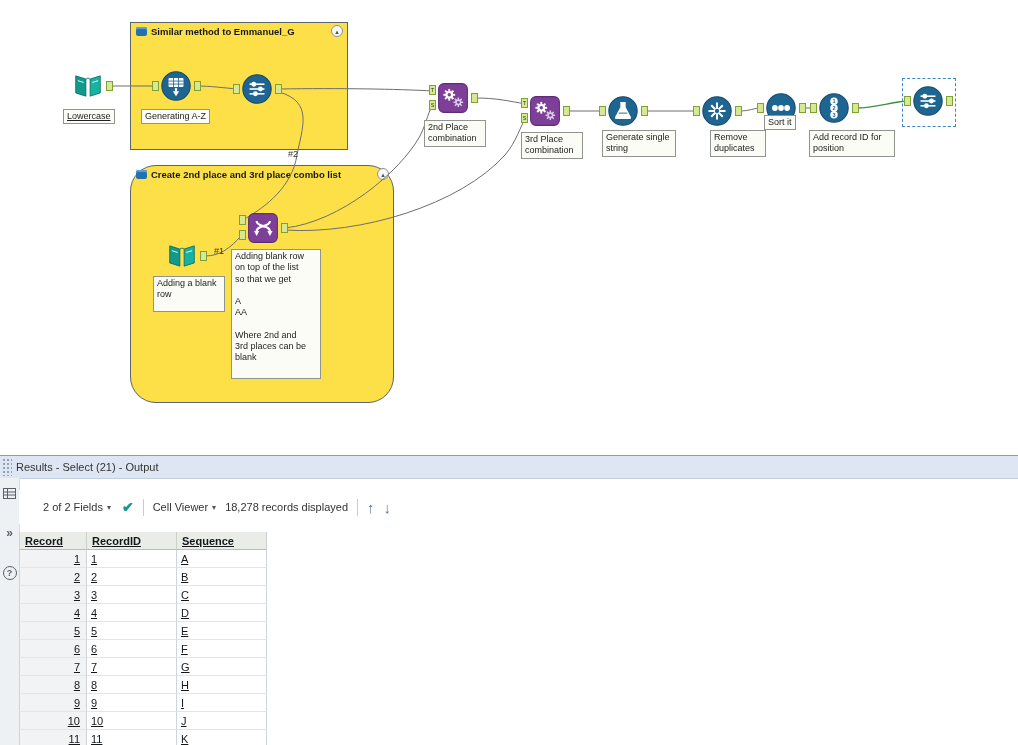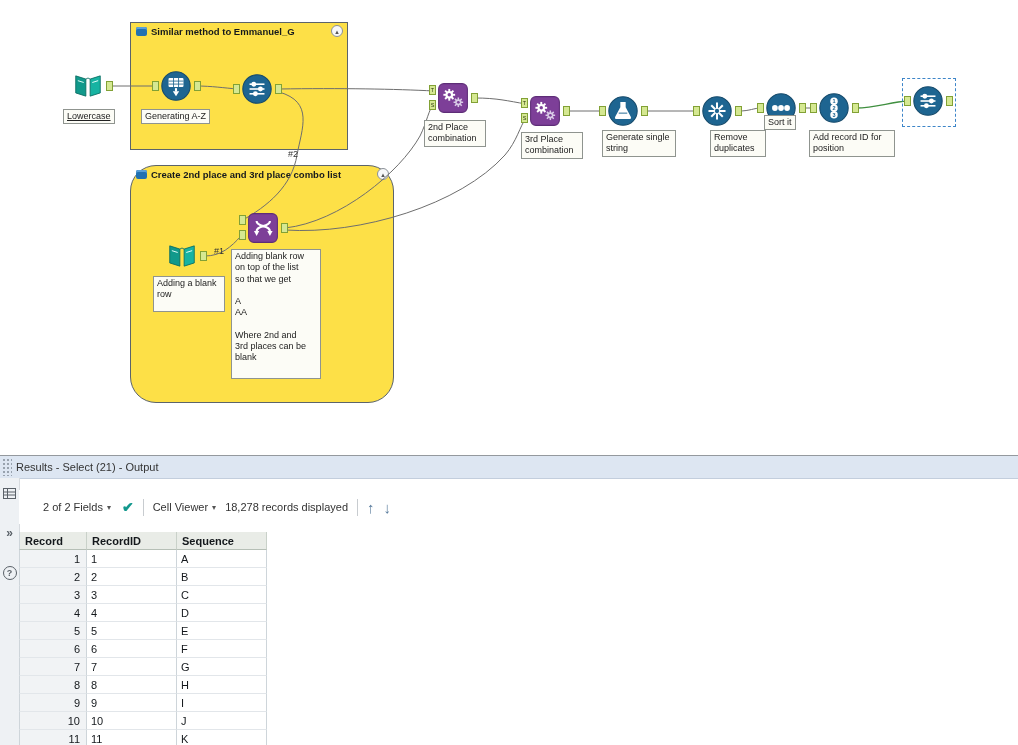--- a/index.html
+++ b/index.html
@@ -51,21 +51,21 @@
   .check-glyph{color:#12988d;font-size:14px;font-weight:bold;margin-left:2px;}
   .vsep{width:1px;height:17px;background:#c8ccd0;}
   .nav-arrow{font-size:15px;color:#5b7d9e;cursor:pointer;line-height:1;}
   .search-pill{margin-left:auto;width:178px;height:21px;border:1px solid #b4b8bc;border-radius:11px;background:#fff;
                display:flex;align-items:center;padding-left:7px;gap:5px;box-sizing:border-box;}
   .search-pill input{border:none;outline:none;font-size:11px;width:140px;color:#333;background:transparent;
                      font-family:"Liberation Sans",sans-serif;}
   .search-pill input::placeholder{color:#9aa0a5;}
 
   .grid{position:absolute;left:19px;top:76px;font-size:11px;color:#14181c;background:#fff;}
-  .grid .row{display:flex;height:18px;line-height:18px;}
+  .grid .row{display:flex;height:18px;line-height:18px;text-decoration:underline;}
   .cell{box-sizing:border-box;border-right:1px solid #ced5da;border-bottom:1px solid #e2e6ea;
         overflow:hidden;white-space:nowrap;background:#fff;}
   .c0{width:68px;text-align:right;padding-right:6px;background:#f1f3f5;border-left:1px solid #ced5da;}
   .c1{width:90px;padding-left:4px;}
   .c2{width:90px;padding-left:4px;}
   .head .cell{background:#e9ece7;font-weight:bold;border-bottom:1px solid #b6bfb6;border-right:1px solid #c9d1c9;
               text-align:left;padding-left:5px;padding-right:0;cursor:pointer;}
 </style>
 </head>
 <body>

